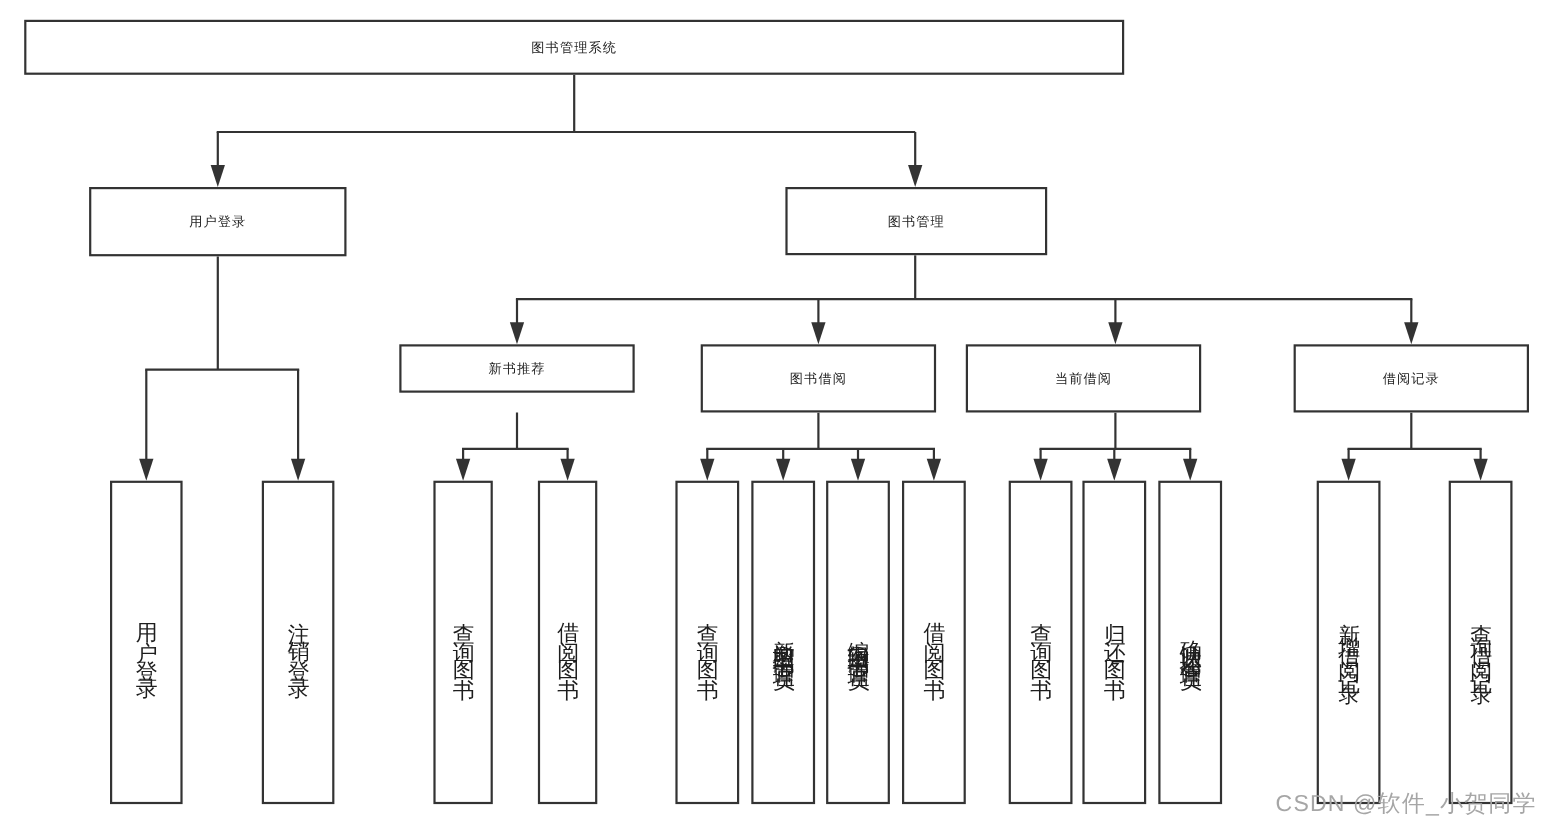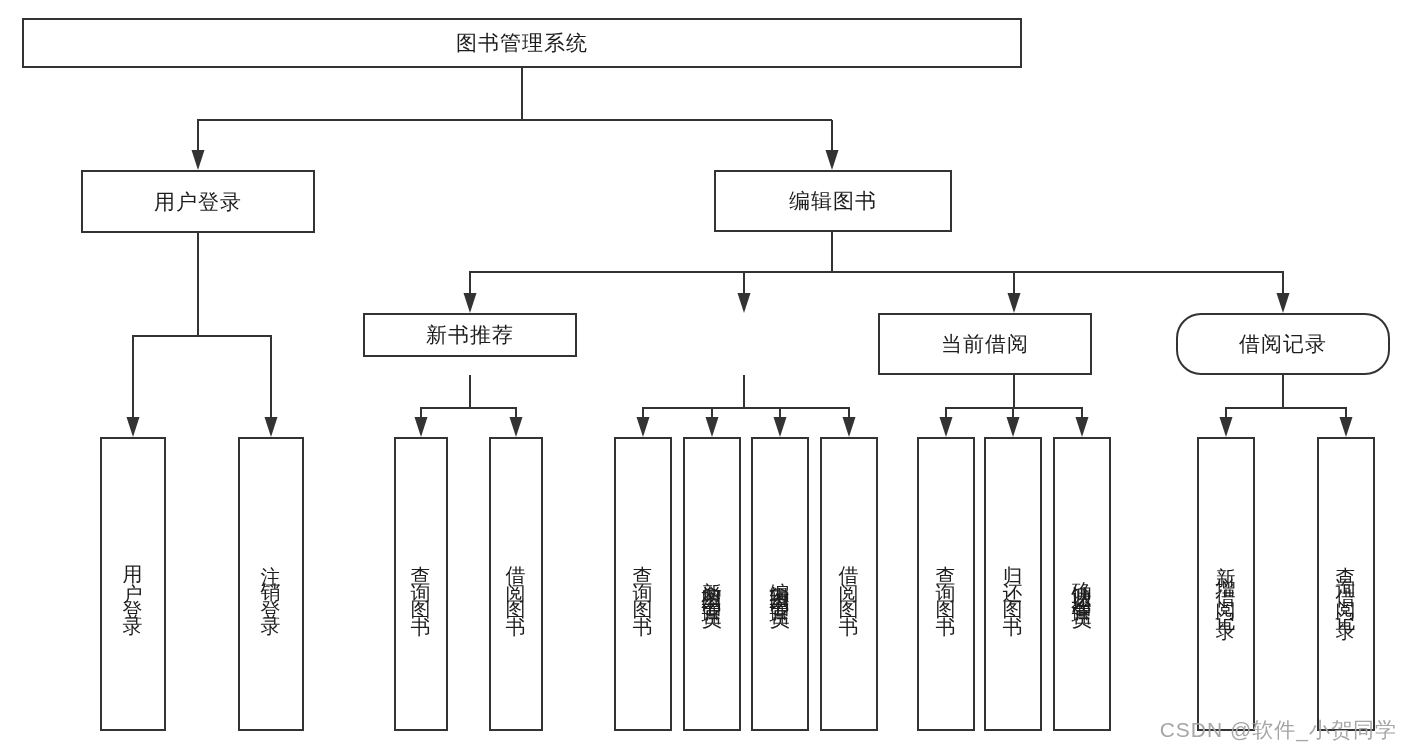--- a/index.html
+++ b/index.html
@@ -24,21 +24,21 @@
   }
   .node {
     position: absolute;
     box-sizing: border-box;
     background: #ffffff;
     border: 2px solid #333333;
     display: flex;
     align-items: center;
     justify-content: center;
     z-index: 2;
-    font-size: 21px;
+    font-size: 12px;
     letter-spacing: 1px;
     white-space: nowrap;
   }
   .vnode {
     position: absolute;
     box-sizing: border-box;
     background: #ffffff;
     border: 2px solid #333333;
     display: flex;
     align-items: center;
@@ -136,25 +136,26 @@
       <polygon points="1006.5,417 1019.5,417 1013,437"></polygon>
       <polygon points="1075.5,417 1088.5,417 1082,437"></polygon>
       <polygon points="1219.5,417 1232.5,417 1226,437"></polygon>
       <polygon points="1339.5,417 1352.5,417 1346,437"></polygon>
     </g>
   </svg>
 
   <div class="node" style="left:22px; top:18px; width:1000px; height:50px;">图书管理系统</div>
 
   <div class="node" style="left:81px; top:170px; width:234px; height:63px;">用户登录</div>
-  <div class="node" style="left:714px; top:170px; width:238px; height:62px;">编辑图书</div>
+  <div class="node" style="left:714px; top:170px; width:238px; height:62px;">图书管理</div>
 
   <div class="node" style="left:363px; top:313px; width:214px; height:44px;">新书推荐</div>
+  <div class="node" style="left:637px; top:313px; width:214px; height:62px;">图书借阅</div>
   <div class="node" style="left:878px; top:313px; width:214px; height:62px;">当前借阅</div>
-  <div class="node" style="left:1176px; top:313px; width:214px; height:62px;border-radius:25px;">借阅记录</div>
+  <div class="node" style="left:1176px; top:313px; width:214px; height:62px;">借阅记录</div>
 
   <div class="vnode" style="left:100px; width:66px;">
     <span class="vtext sp-lg">用户登录</span>
   </div>
   <div class="vnode" style="left:238px; width:66px;">
     <span class="vtext sp-lg">注销登录</span>
   </div>
 
   <div class="vnode" style="left:394px; width:54px;">
     <span class="vtext sp-lg">查询图书</span>

